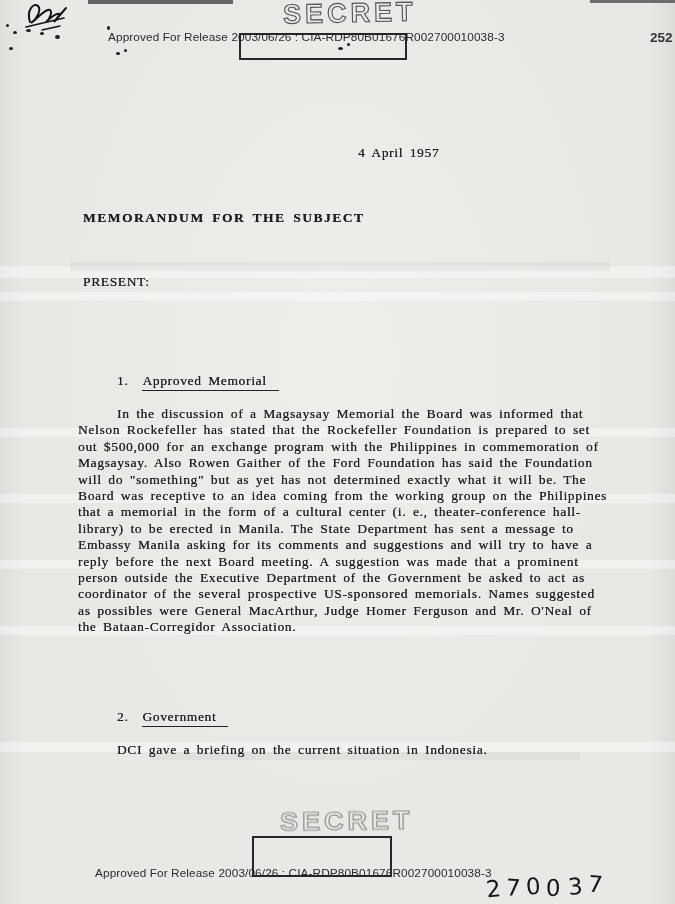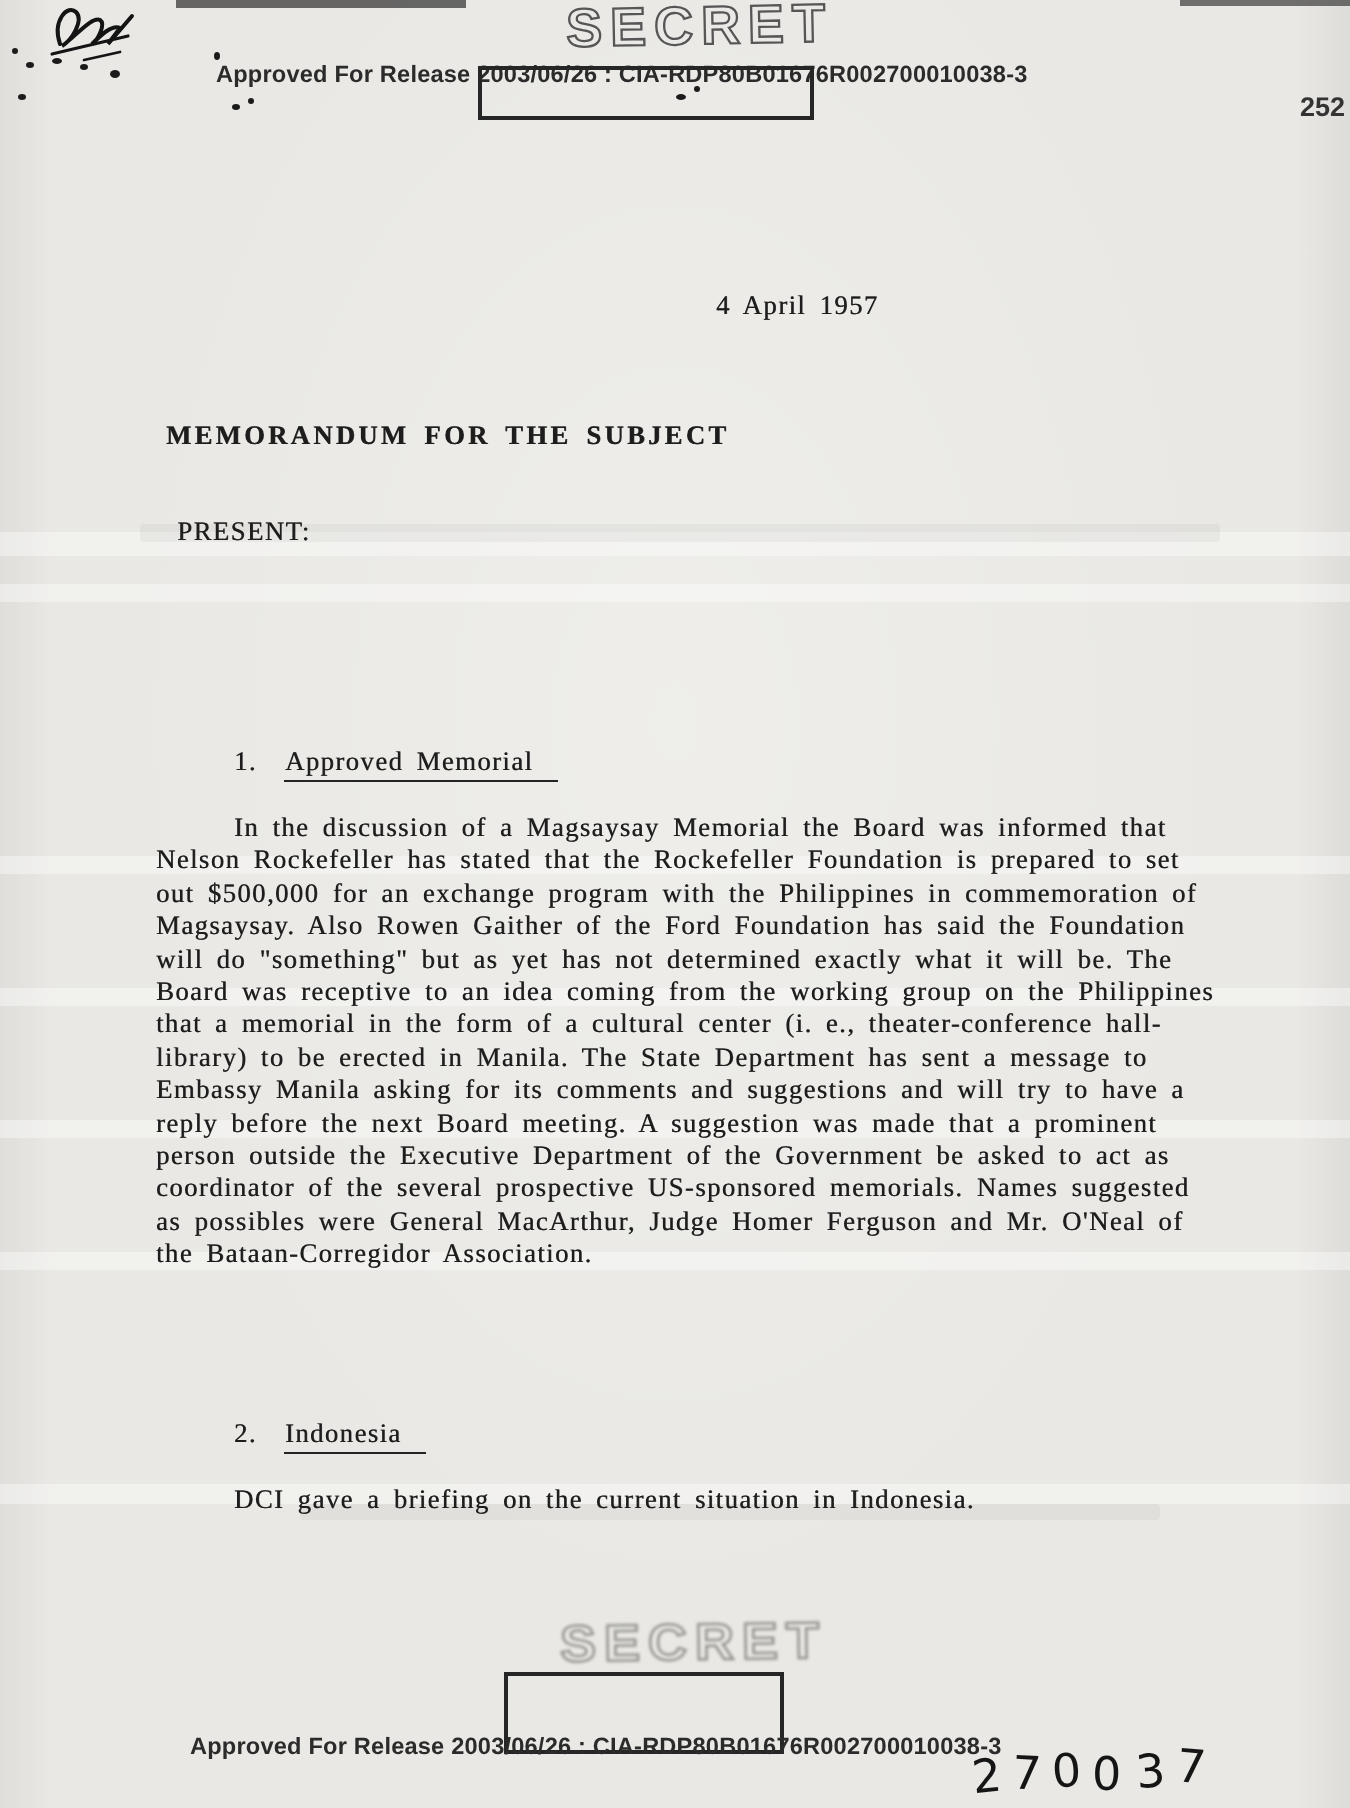--- a/index.html
+++ b/index.html
@@ -24,21 +24,21 @@
   }
   .abs{position:absolute;}
   .doc-title{font-weight:bold;letter-spacing:1.6px;}
   .label-row{display:grid;grid-template-columns:78px auto;}
   .para{width:530px;text-indent:39px;text-align:left;}
   .sec-head{display:flex;align-items:baseline;}
   .sec-head .num{margin-right:14px;}
   .sec-head .txt{border-bottom:1.6px solid #242424;padding-bottom:1px;padding-right:12px;}
   
   .stamp-line{
-    font-family:"Liberation Sans", sans-serif;font-weight:bold;
+    font-family:"Liberation Sans", sans-serif;font-weight:normal;
     font-size:11.8px;color:#2b2b2b;letter-spacing:0.1px;white-space:nowrap;
   }
   .secret-stamp{
     font-family:"Liberation Sans", sans-serif;font-weight:bold;
     font-size:27px;letter-spacing:4px;
     color:transparent;-webkit-text-stroke:1.15px #565656;
     white-space:nowrap;
   }
   .secret-top{transform:rotate(-1.2deg);}
   .secret-bottom{
@@ -100,41 +100,41 @@
   <div class="ink-dot" style="left:116px;top:52px;width:4px;height:3px;"></div>
   <div class="ink-dot" style="left:124px;top:49px;width:3px;height:3px;"></div>
   <div class="ink-dot" style="left:107px;top:26px;width:3px;height:4px;"></div>
   <div class="ink-dot" style="left:338px;top:47px;width:5px;height:3px;"></div>
   <div class="ink-dot" style="left:347px;top:43px;width:3px;height:3px;"></div>
 
   <div class="abs secret-stamp secret-top" style="left:283px;top:-2px;">SECRET</div>
 
   <div class="abs stamp-line" style="left:108px;top:30px;">Approved For Release 2003/06/26 : CIA-RDP80B01676R002700010038-3</div>
   <div class="abs review-box" style="left:239px;top:33px;width:164px;height:23px;"></div>
-  <div class="abs page-num" style="left:650px;top:30px;margin-top:16px;">252</div>
+  <div class="abs page-num" style="left:650px;top:30px;">252</div>
 
   <div class="abs tw" style="left:358px;top:145px;">4 April 1957</div>
 
   <div class="abs tw doc-title" style="left:83px;top:210px;">MEMORANDUM FOR THE SUBJECT</div>
 
 
-  <div class="abs tw label-row" style="left:83px;top:258px;width:470px;text-align:center;">
+  <div class="abs tw label-row" style="left:83px;top:274px;width:470px;">
     <span>PRESENT:</span>
   </div>
 
   <div class="abs tw sec-head" style="left:117px;top:373px;">
     <span class="num">1.</span>
     <span class="txt">Approved Memorial</span>
   </div>
 
   <div class="abs tw para" style="left:78px;top:406px;">In the discussion of a Magsaysay Memorial the Board was informed that Nelson Rockefeller has stated that the Rockefeller Foundation is prepared to set out $500,000 for an exchange program with the Philippines in commemoration of Magsaysay.  Also Rowen Gaither of the Ford Foundation has said the Foundation will do "something" but as yet has not determined exactly what it will be.  The Board was receptive to an idea coming from the working group on the Philippines that a memorial in the form of a cultural center (i. e., theater-conference hall-library) to be erected in Manila.  The State Department has sent a message to Embassy Manila asking for its comments and suggestions and will try to have a reply before the next Board meeting.  A suggestion was made that a prominent person outside the Executive Department of the Government be asked to act as coordinator of the several prospective US-sponsored memorials.  Names suggested as possibles were General MacArthur, Judge Homer Ferguson and Mr. O'Neal of the Bataan-Corregidor Association.</div>
 
   <div class="abs tw sec-head" style="left:117px;top:709px;">
     <span class="num">2.</span>
-    <span class="txt">Indonesia</span>
+    <span class="txt">Government</span>
   </div>
 
   <div class="abs tw para" style="left:78px;top:742px;">DCI gave a briefing on the current situation in Indonesia.</div>
 
   <div class="abs secret-stamp secret-bottom" style="left:280px;top:806px;">SECRET</div>
 
   <div class="abs review-box" style="left:252px;top:836px;width:136px;height:37px;"></div>
 
   <div class="abs stamp-line" style="left:95px;top:866px;">Approved For Release 2003/06/26 : CIA-RDP80B01676R002700010038-3</div>
 

